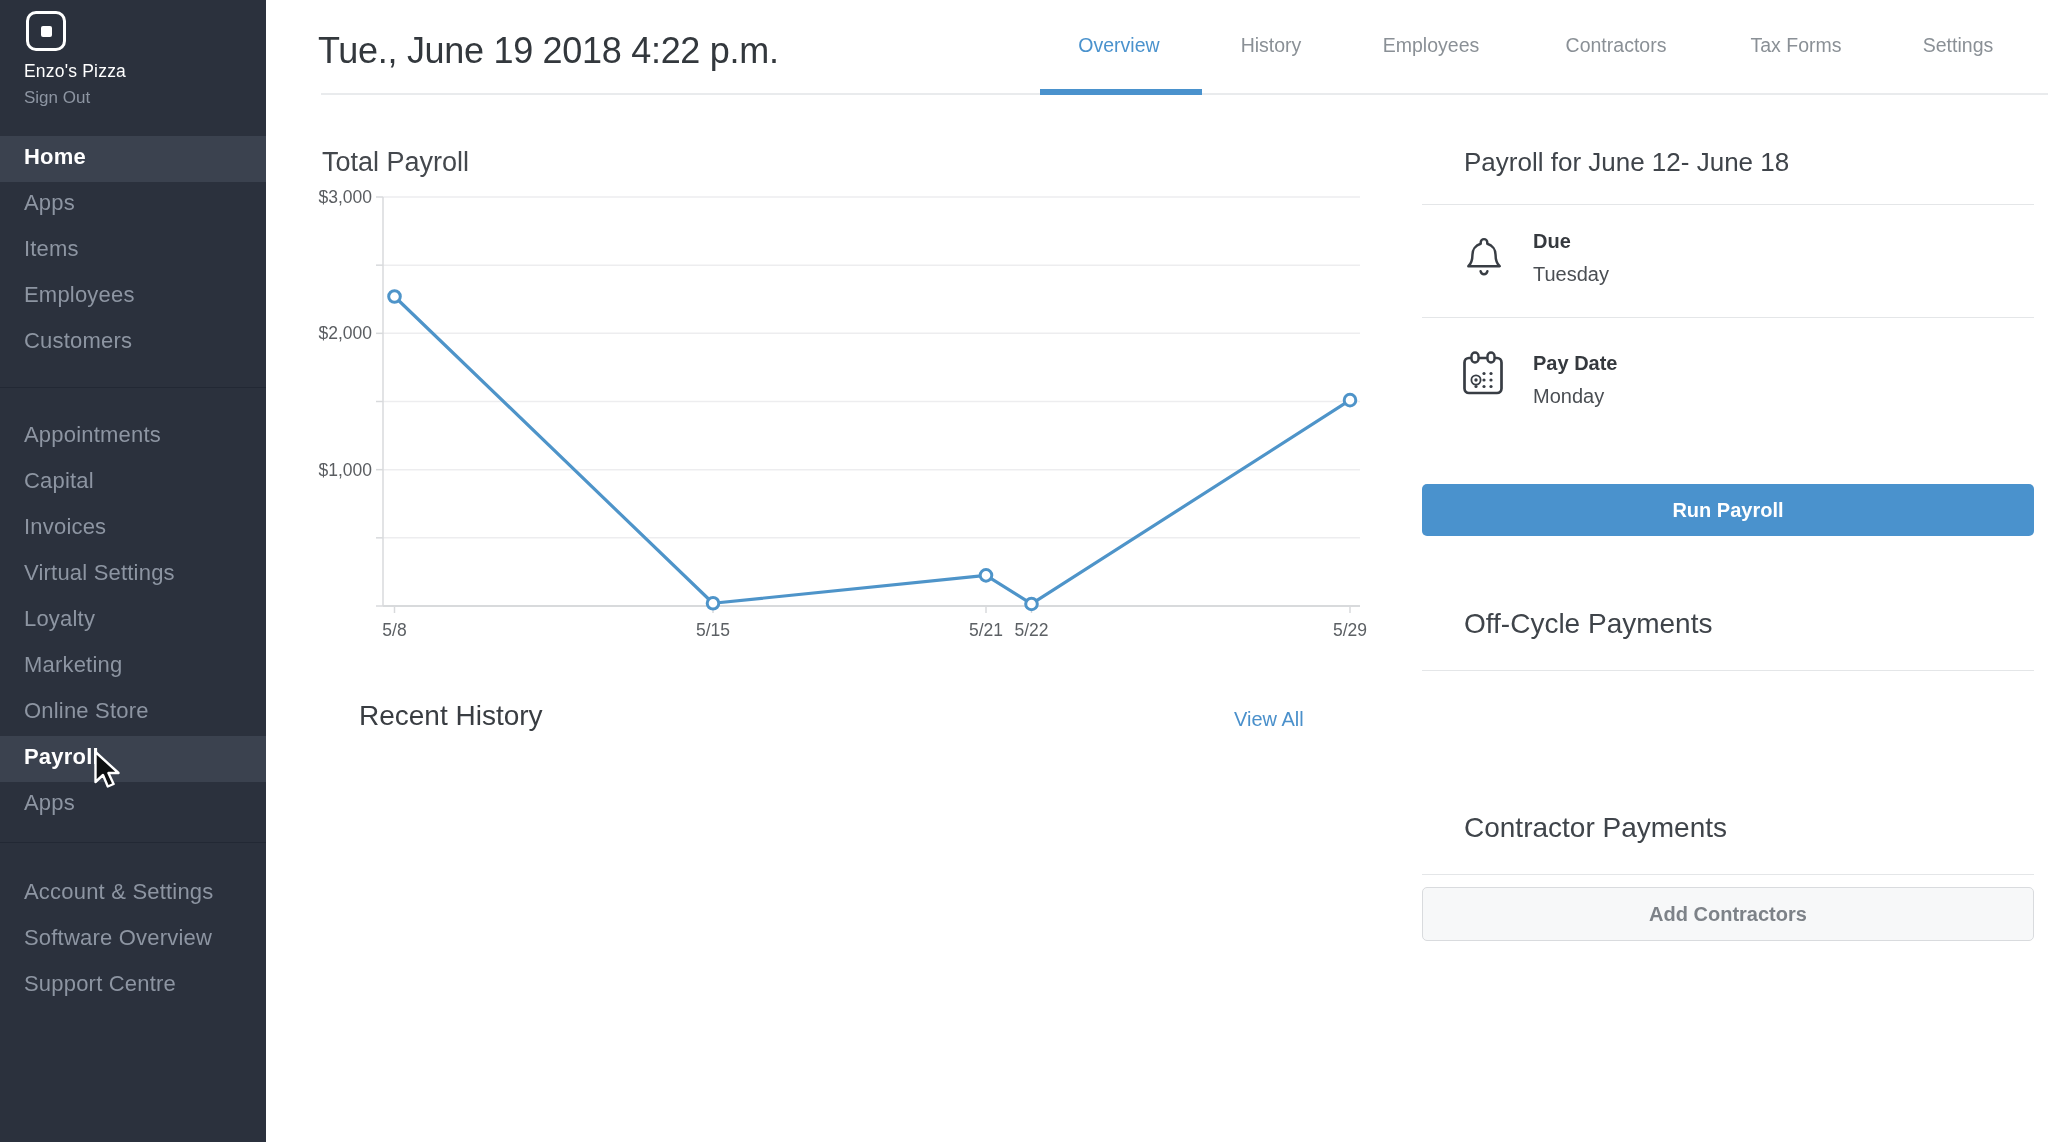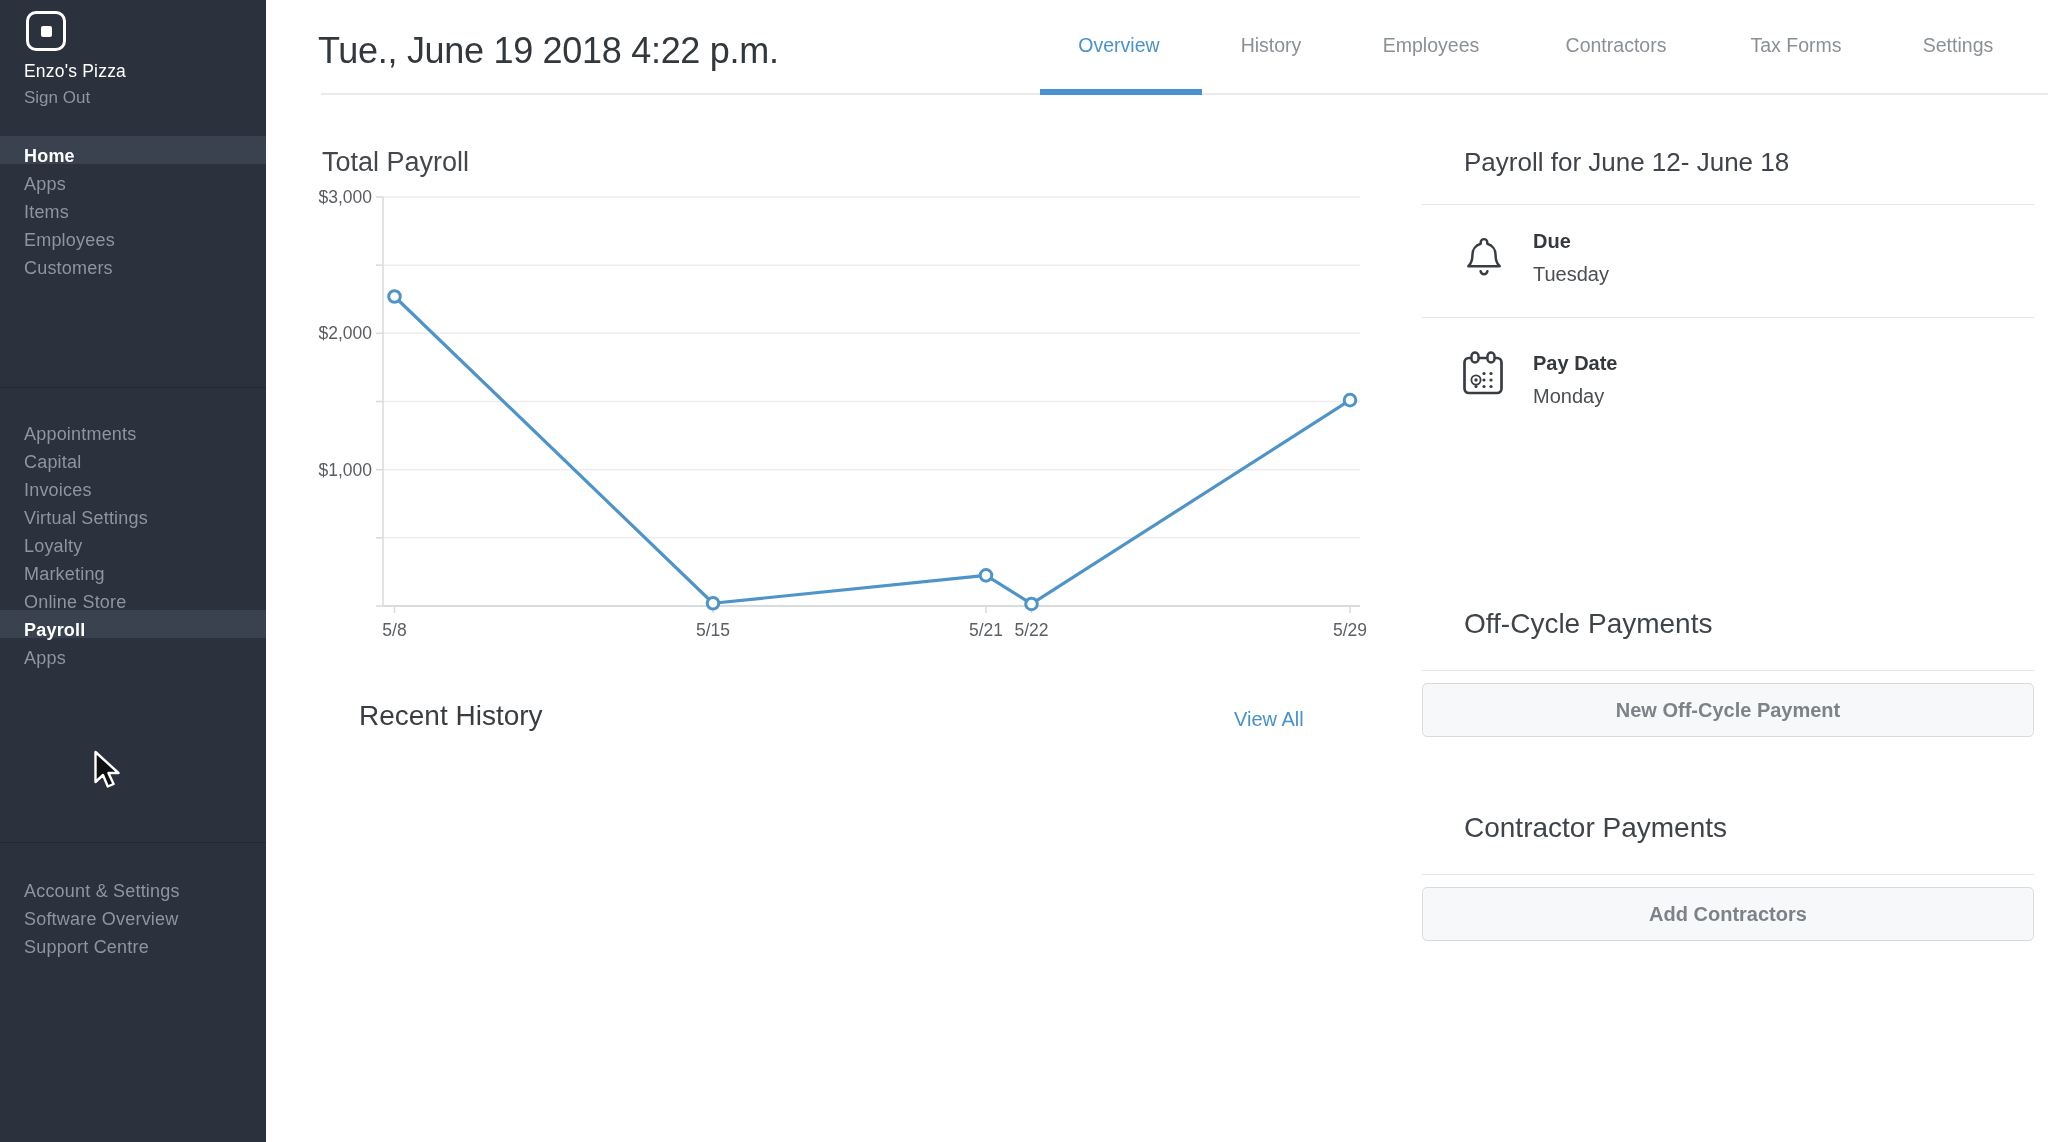--- a/index.html
+++ b/index.html
@@ -8,21 +8,21 @@
 
   
   .sidebar{position:absolute;left:0;top:0;width:266px;height:1142px;background:#2b313d;}
   .sb-logo{position:absolute;left:26px;top:11px;width:34px;height:34px;border:3.5px solid #fff;
            border-radius:10px;}
   .sb-logo .inner{position:absolute;left:50%;top:50%;width:11px;height:11px;margin:-5.5px 0 0 -5.5px;
            background:#fff;border-radius:2px;}
   .sb-biz{position:absolute;left:24px;top:61px;font-size:17.5px;font-weight:normal;color:#ffffff;letter-spacing:.2px;}
   .sb-signout{position:absolute;left:24px;top:88px;font-size:17px;color:#8d95a2;cursor:pointer;}
   .sb-group{position:absolute;left:0;width:266px;}
-  .sb-item{height:28px;line-height:41.4px;padding-left:24px;font-size:18px;color:#8d95a2;
+  .sb-item{height:46px;line-height:41.4px;padding-left:24px;font-size:22px;color:#8d95a2;
            letter-spacing:.2px;cursor:pointer;white-space:nowrap;}
   .sb-item.active{background:#3b424f;color:#ffffff;font-weight:bold;}
   .sb-divider{position:absolute;left:0;width:266px;height:1px;background:#222834;}
 
   
   .page-title{position:absolute;left:318px;top:30px;font-size:36px;color:#33383d;letter-spacing:-.3px;}
   .hdr-divider{position:absolute;left:321px;top:93px;width:1727px;height:2px;background:#e9ebed;}
   .tab{position:absolute;top:34px;transform:translateX(-50%);font-size:19.5px;color:#8a9096;
        cursor:pointer;white-space:nowrap;}
   .tab.active{color:#4a92cd;}
@@ -164,24 +164,24 @@
       <circle cx="25" cy="31" r="1.6"></circle>
         <circle cx="32" cy="31" r="1.6"></circle>
       <circle cx="17" cy="37.5" r="1.6"></circle>
         <circle cx="25" cy="37.5" r="1.6"></circle>
         <circle cx="32" cy="37.5" r="1.6"></circle>
     </g>
   </svg>
   <div class="rp-label" style="top:352px">Pay Date</div>
   <div class="rp-value" style="top:385px">Monday</div>
 
+  <div class="btn btn-primary" style="top:484px">Run Payroll</div>
 
   <div class="rp-heading" style="left:1464px;top:608px;font-size:28px">Off-Cycle Payments</div>
   <div class="rp-divider" style="top:670px"></div>
-  <div class="btn btn-secondary" style="top:683px">New Off-Cycle Payment</div>
 
   <div class="rp-heading" style="left:1464px;top:812px;font-size:28px">Contractor Payments</div>
   <div class="rp-divider" style="top:874px"></div>
   <div class="btn btn-secondary" style="top:887px">Add Contractors</div>
 
   <svg class="cursor" width="30" height="42" viewBox="0 0 30 42">
     <path d="M2.5 2 L2.5 32 L10 25 L14.8 36.5 L20.6 34 L15.4 23 L25.5 23 Z" fill="#0d0f11" stroke="#ffffff" stroke-width="2.4" stroke-linejoin="round"></path>
   </svg>
 
 </div>

